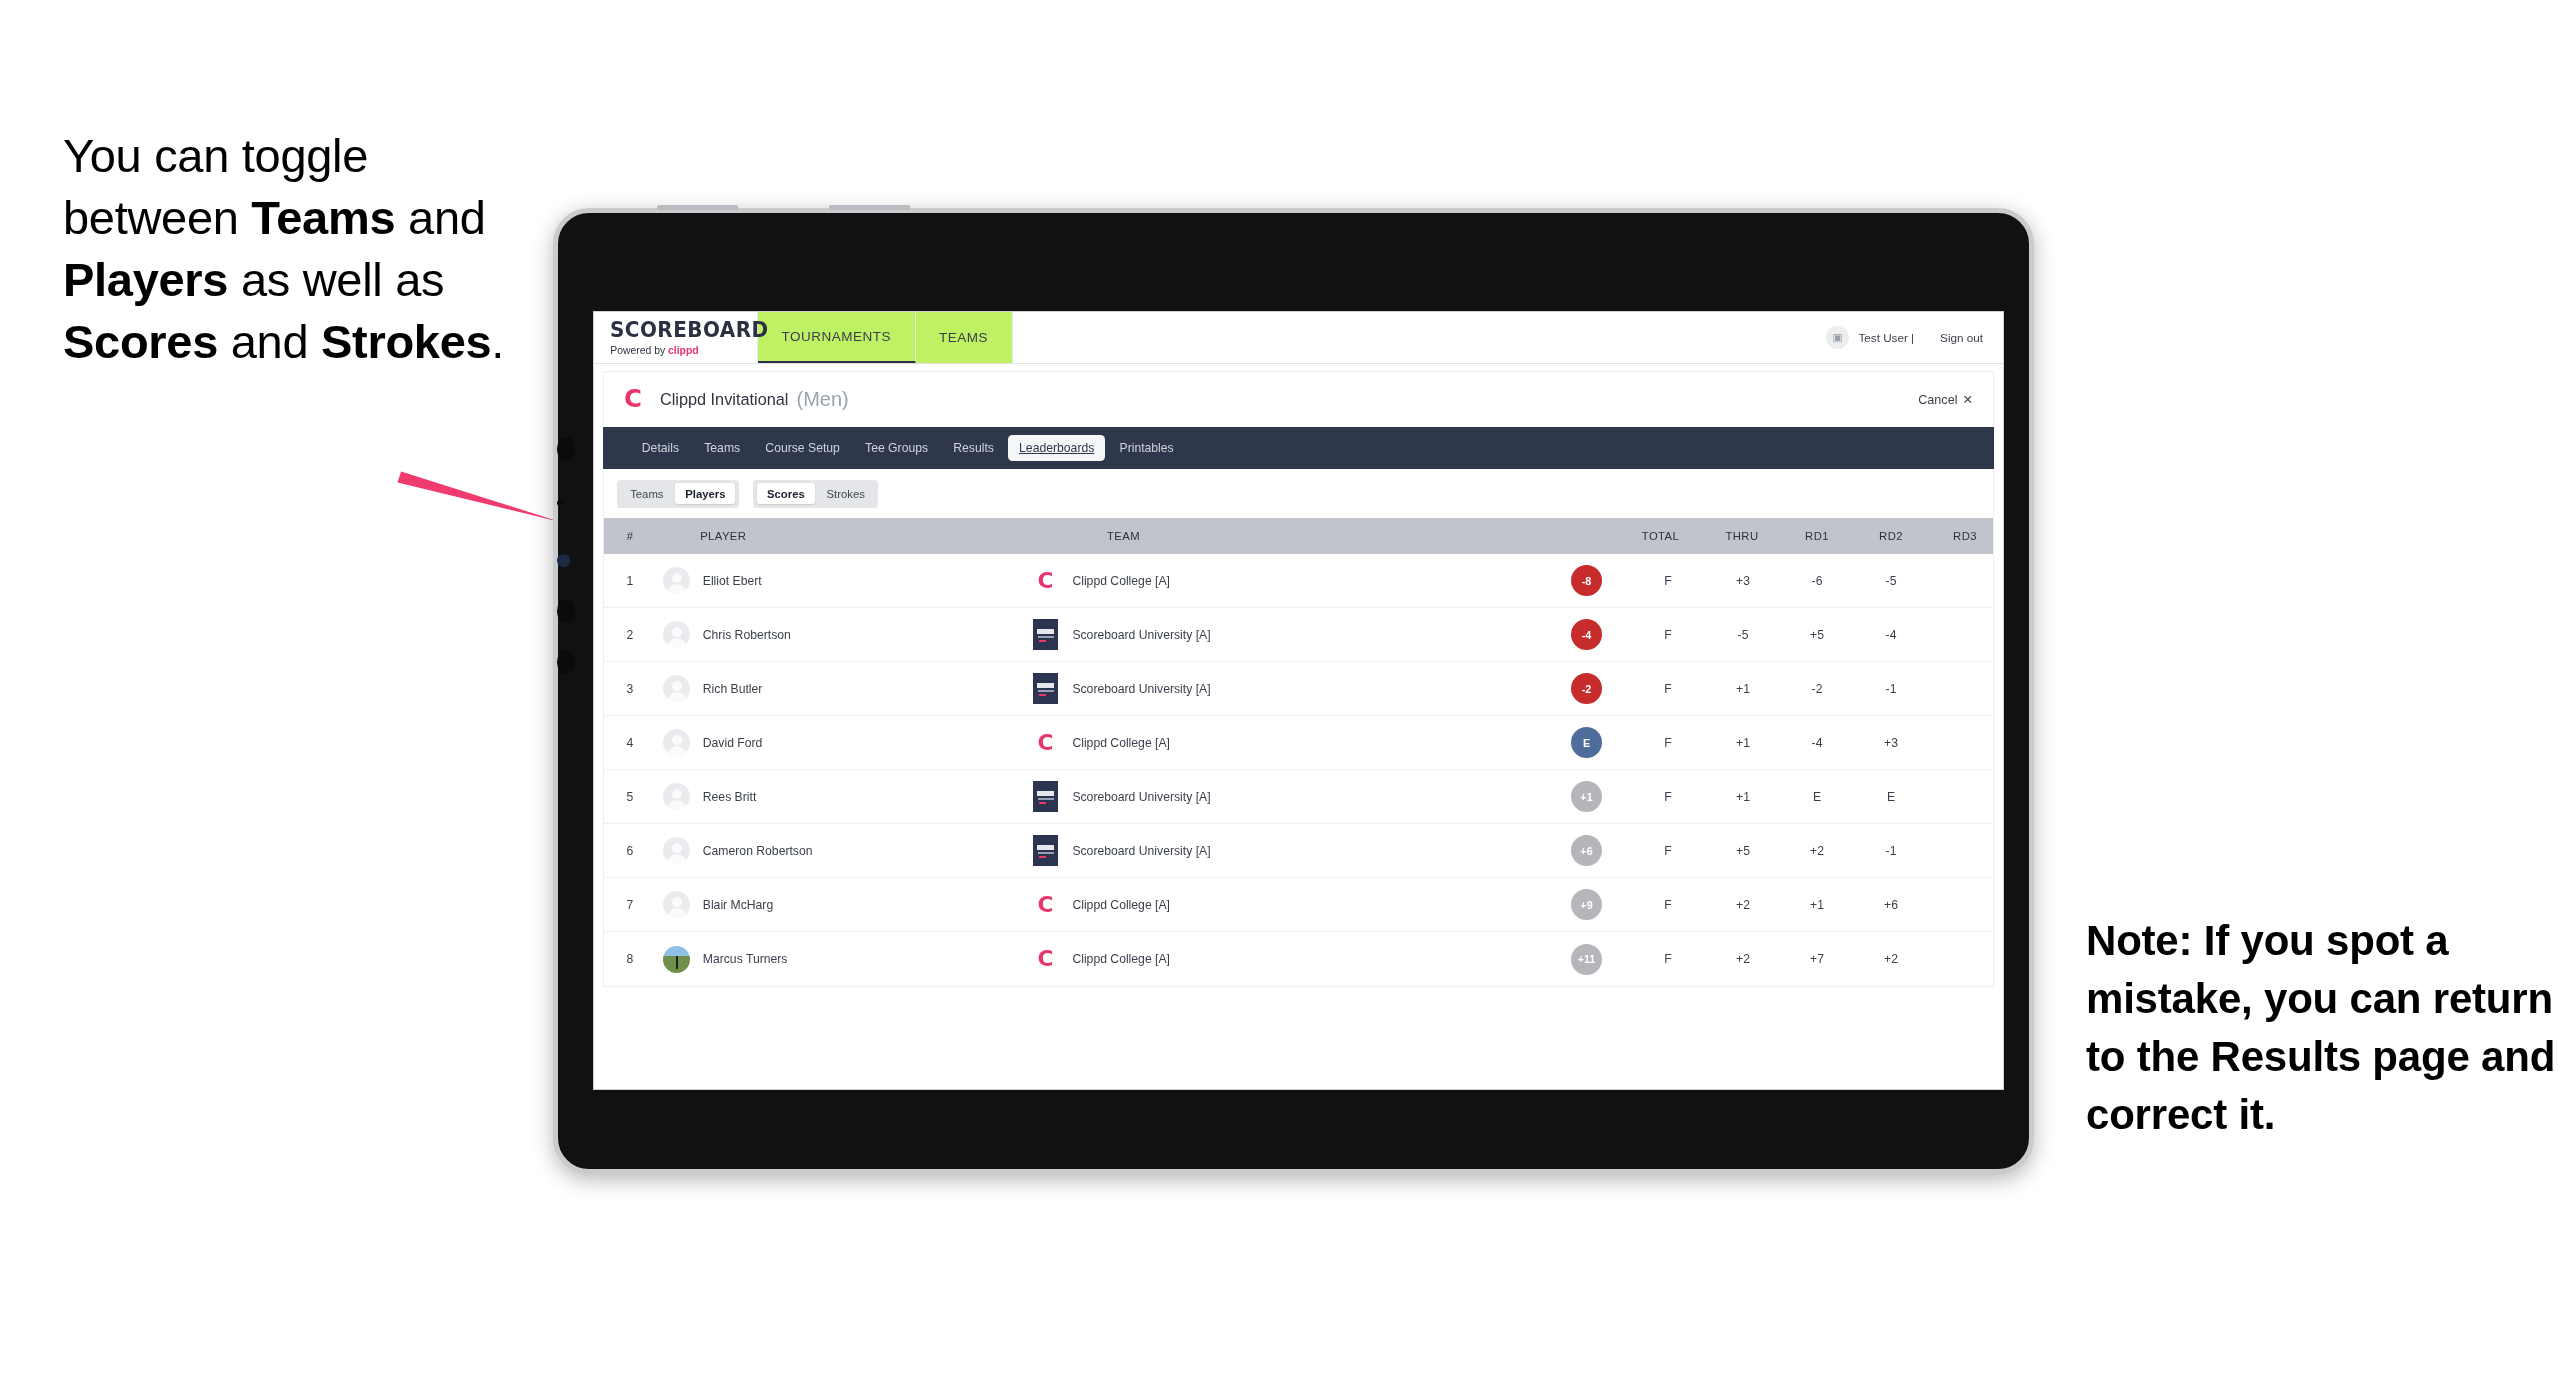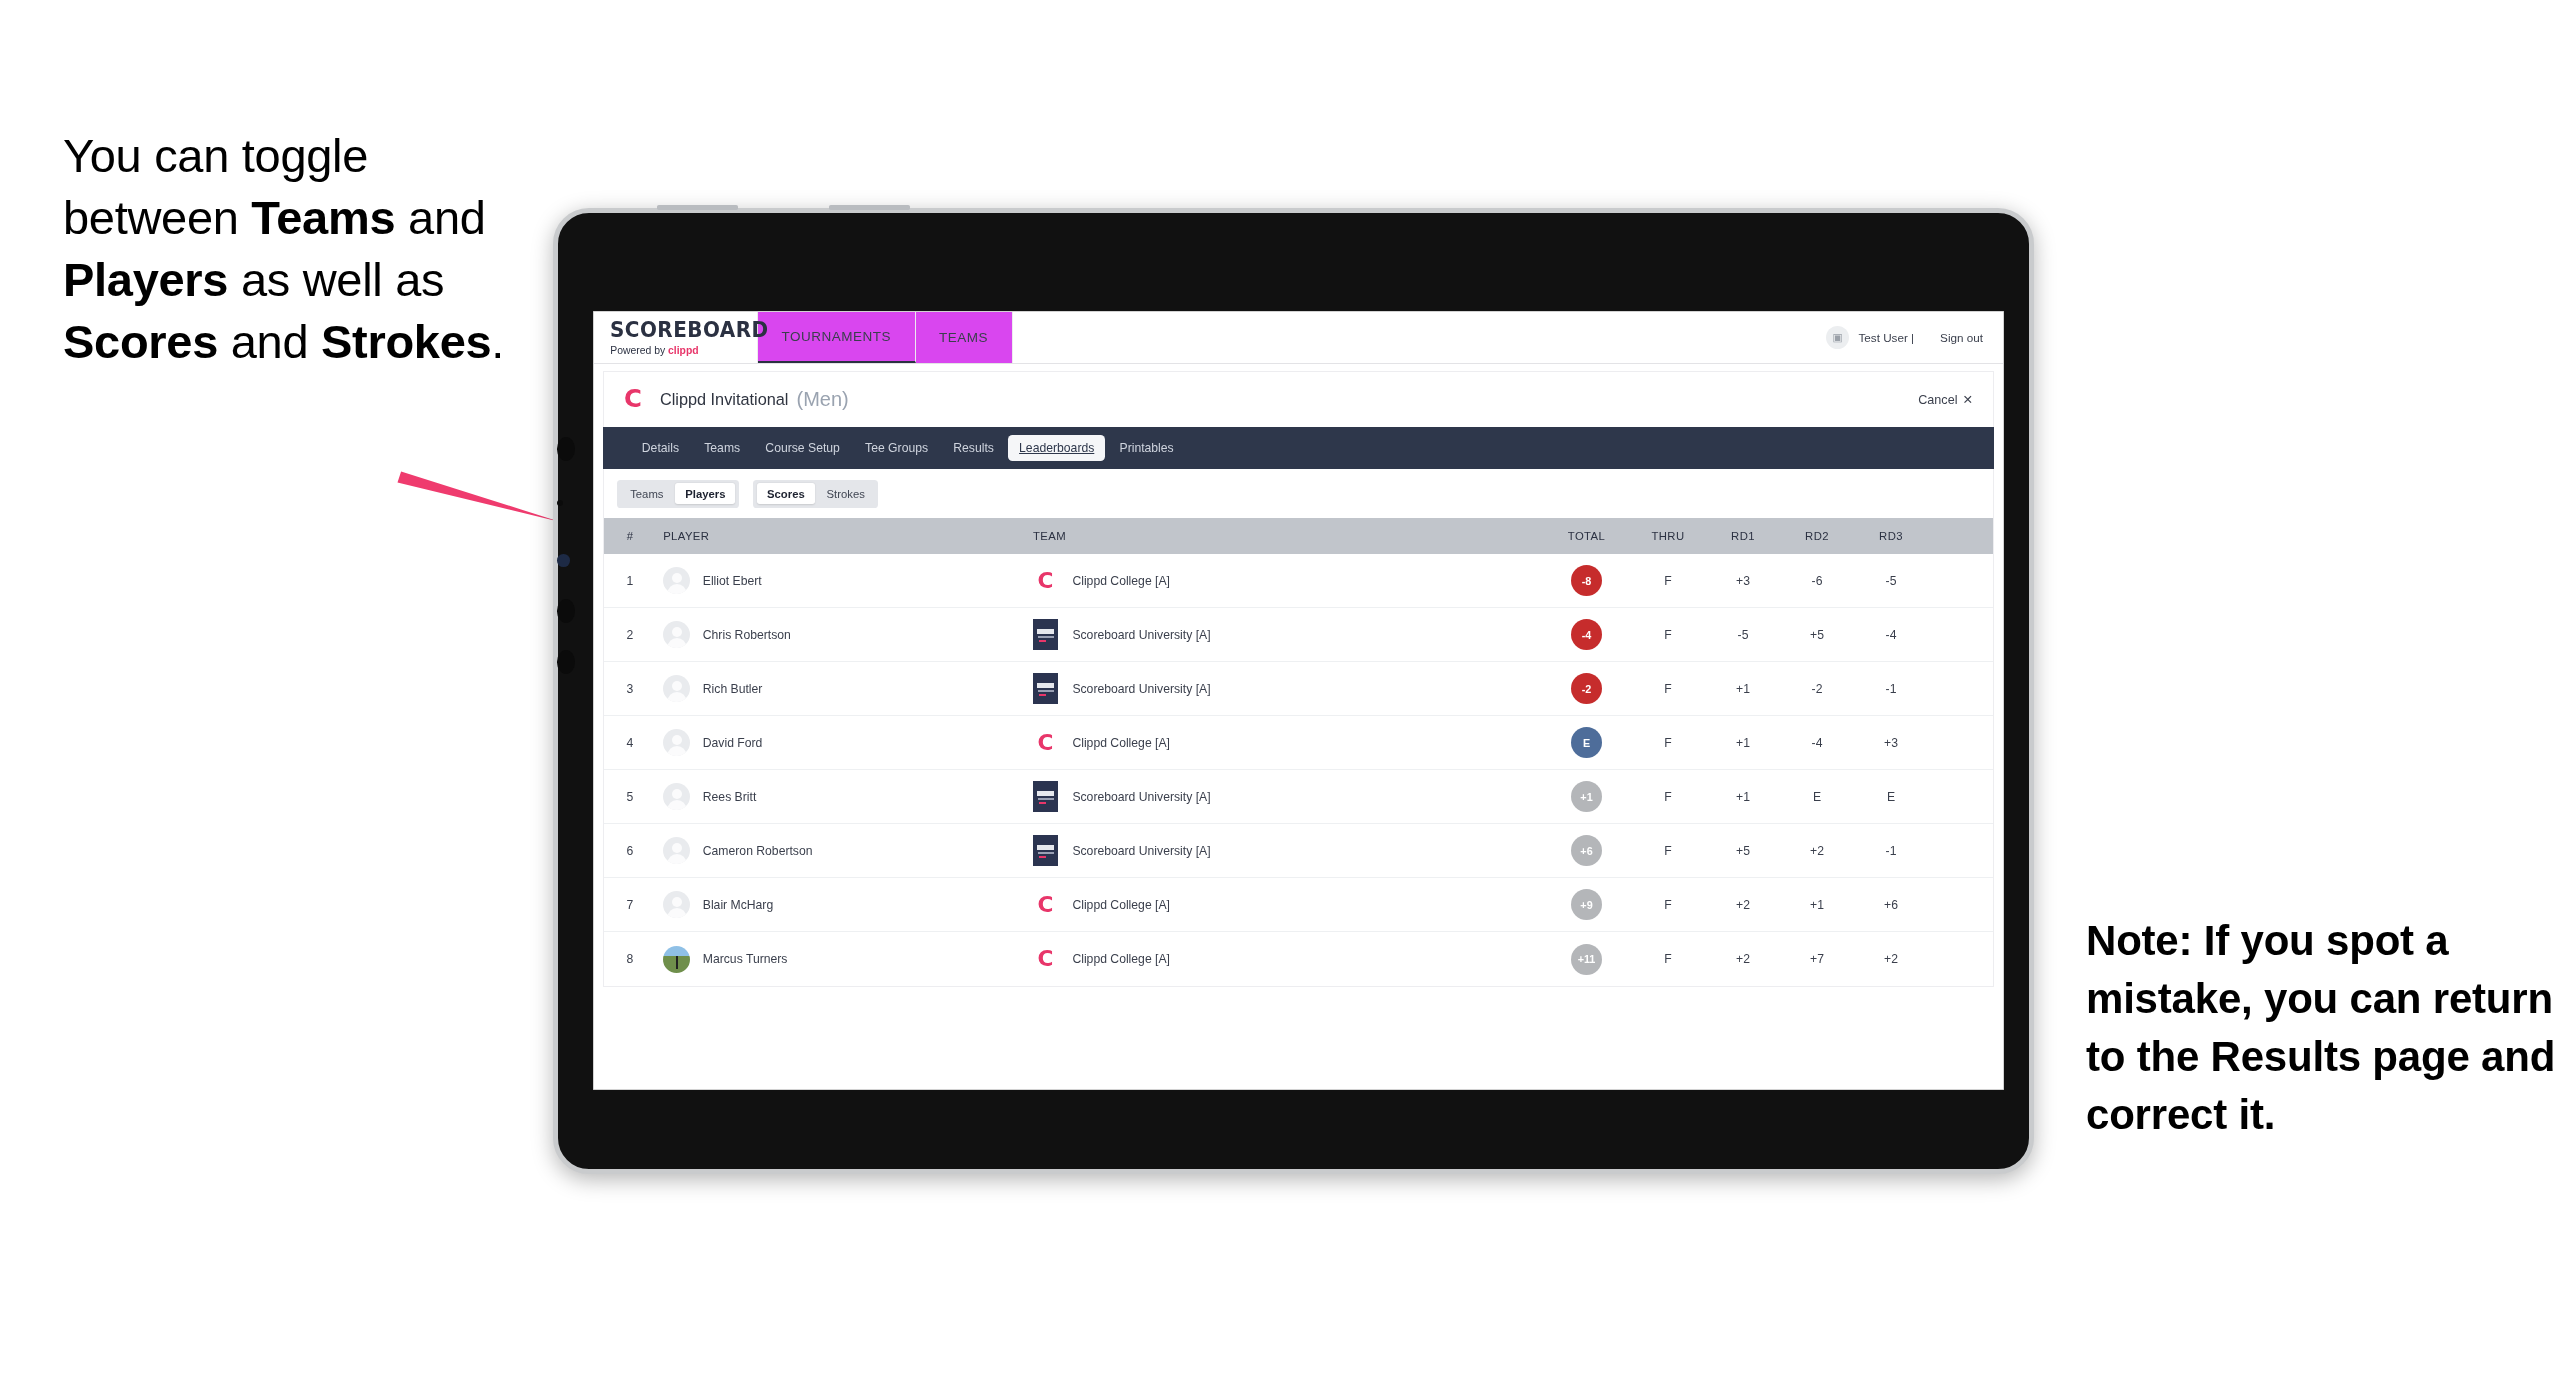--- a/index.html
+++ b/index.html
@@ -64,21 +64,21 @@
     font-weight: 700; font-size: 21.7px; letter-spacing: 0.5px; color:#2b3142;
     line-height:1; transform: scaleX(0.92); transform-origin:left center;
   }
   .brand-sub { font-size: 10.4px; color:#2b3142; margin-top:3.6px; }
   .brand-sub i { color:#e8366a; font-style:normal; font-weight:700; }
 
   .tnav { display:flex; align-items:stretch; }
   .tnav-item {
     display:flex; align-items:center; padding: 0 23.5px;
     font-size: 13.5px; color:#3a3f4c; letter-spacing:0.5px;
-    border-right:0.9px solid #ececee; cursor:pointer; background:#d946ef;
+    border-right:0.9px solid #ececee; cursor:pointer; background:#bef264;
   }
   .tnav-item.active { border-bottom: 2.7px solid #2b3142; }
 
   .topbar-right {
     margin-left:auto; display:flex; align-items:center; gap:9px; padding-right:20px;
     font-size: 11.7px; color:#3a3f4c;
   }
   .avatar-sq {
     width:23.5px; height:23.5px; border-radius:50%; background:#eceef0;
     display:flex; align-items:center; justify-content:center; color:#9aa0a8; font-size:10.8px;
@@ -124,21 +124,21 @@
   .trow {
     display:flex; align-items:center; height: 54px; border-bottom:0.9px solid #eef0f2; font-size:12.2px; color:#3a3f4c;
   }
   .trow:last-child { border-bottom:none; }
   .c-num   { width: 52px; text-align:center; flex:none; }
   .c-play  { width: 377px; flex:none; display:flex; align-items:center; gap:12.6px; padding-left: 7.2px; }
   .c-team  { width: 510px; flex:none; display:flex; align-items:center; gap:14.4px; }
   .c-total { width: 87px; flex:none; display:flex; justify-content:center; }
   .c-thru  { width: 76px; flex:none; text-align:center; }
   .c-rd    { width: 74px; flex:none; text-align:center; }
-  .thead .c-play, .thead .c-team { padding-left: 7.2px; }
+  .thead .c-play, .thead .c-team { padding-left: 7.2px; margin-left: 37px; }
   .thead .c-team { padding-left: 0; }
 
   .ava { width:27px; height:27px; border-radius:50%; background:#e9ebee; position:relative; flex:none; overflow:hidden; }
   .ava::before { content:""; position:absolute; left:50%; top:5.4px; width:10px; height:10px; border-radius:50%;
                  background:#fbfbfc; transform:translateX(-50%); }
   .ava::after  { content:""; position:absolute; left:50%; top:17px; width:19px; height:13.5px; border-radius:10px 10px 0 0;
                  background:#fbfbfc; transform:translateX(-50%); }
   .ava.photo { background: linear-gradient(#8fc0e6 0 38%, #6f8f4b 38% 100%); }
   .ava.photo::before, .ava.photo::after { display:none; }
   .ava.photo .pin { position:absolute; left:47%; top:38%; width:1.8px; height:12.6px; background:#222; }

